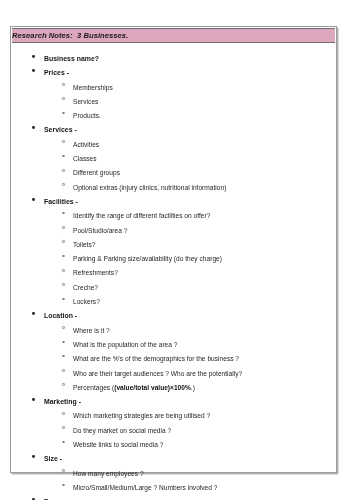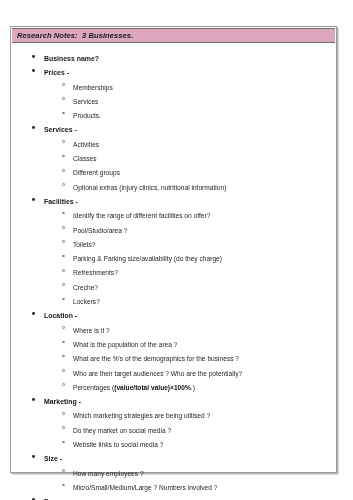--- a/index.html
+++ b/index.html
@@ -34,21 +34,20 @@
     border-bottom: 1px solid #6f6f6f;
     display: flex;
     align-items: center;
     box-sizing: border-box;
   }
   .header-title {
     font-size: 7.6px;
     font-weight: bold;
     font-style: italic;
     color: #1a1a1a;
-    padding-left: 5px;
     letter-spacing: 0.05px;
     white-space: pre;
   }
 
   .body-area {
     padding-top: 6px;
   }
 
   ul.lvl1 {
     list-style: none;

